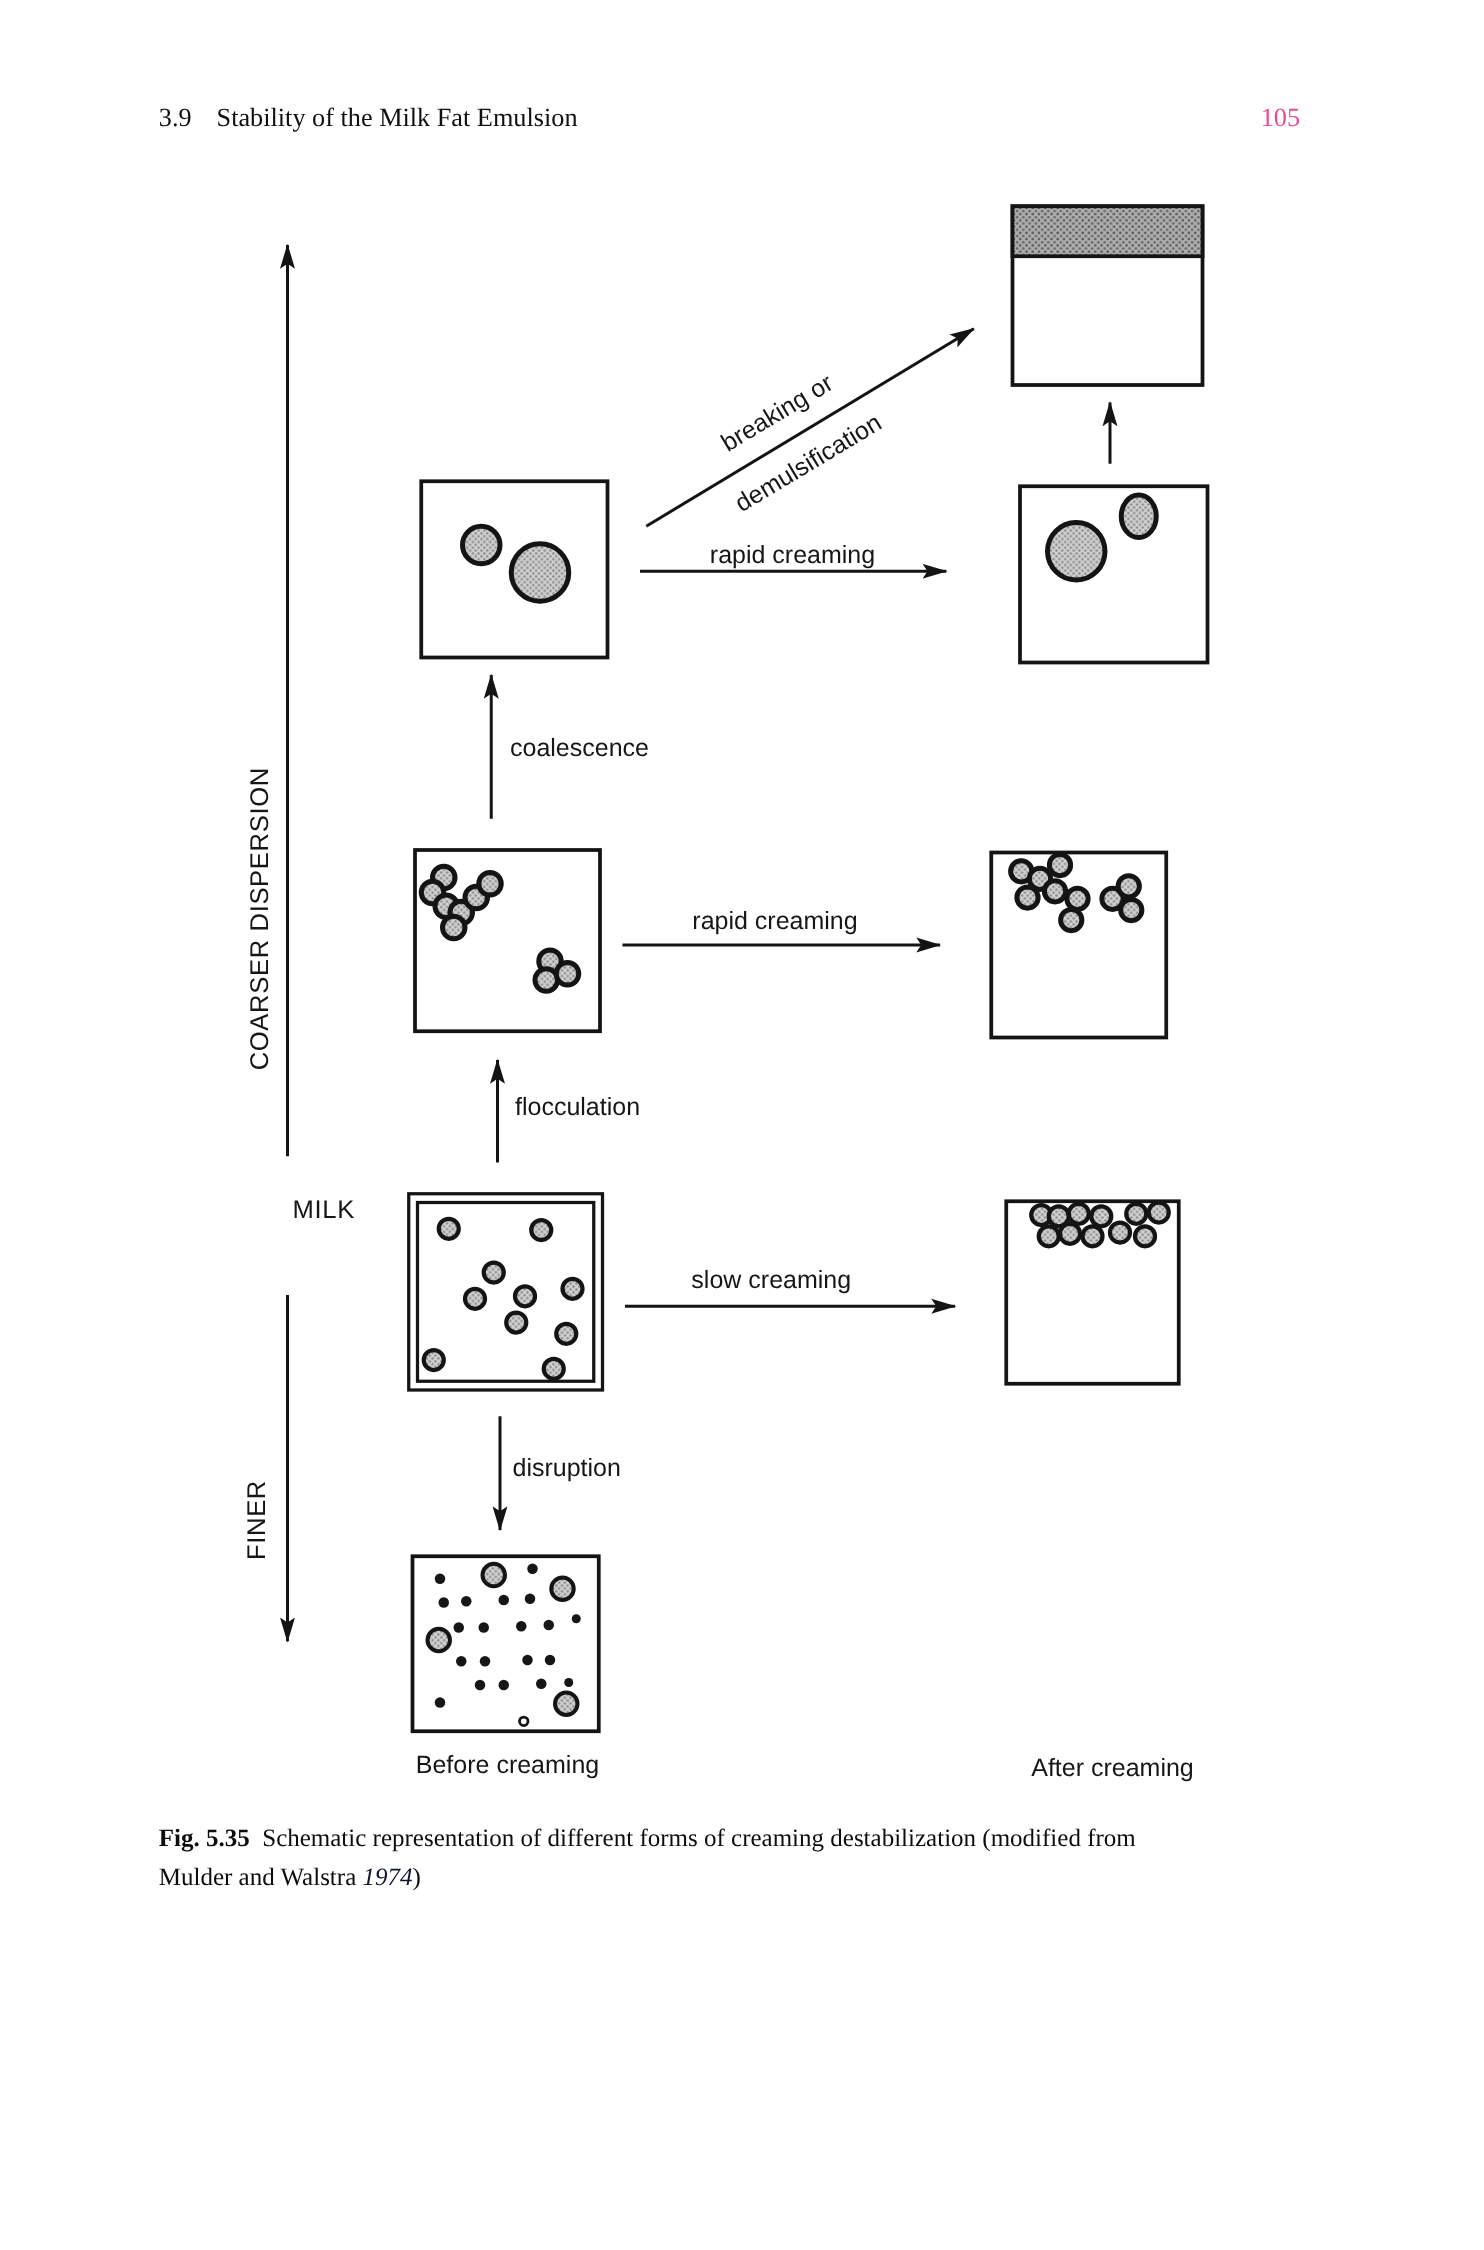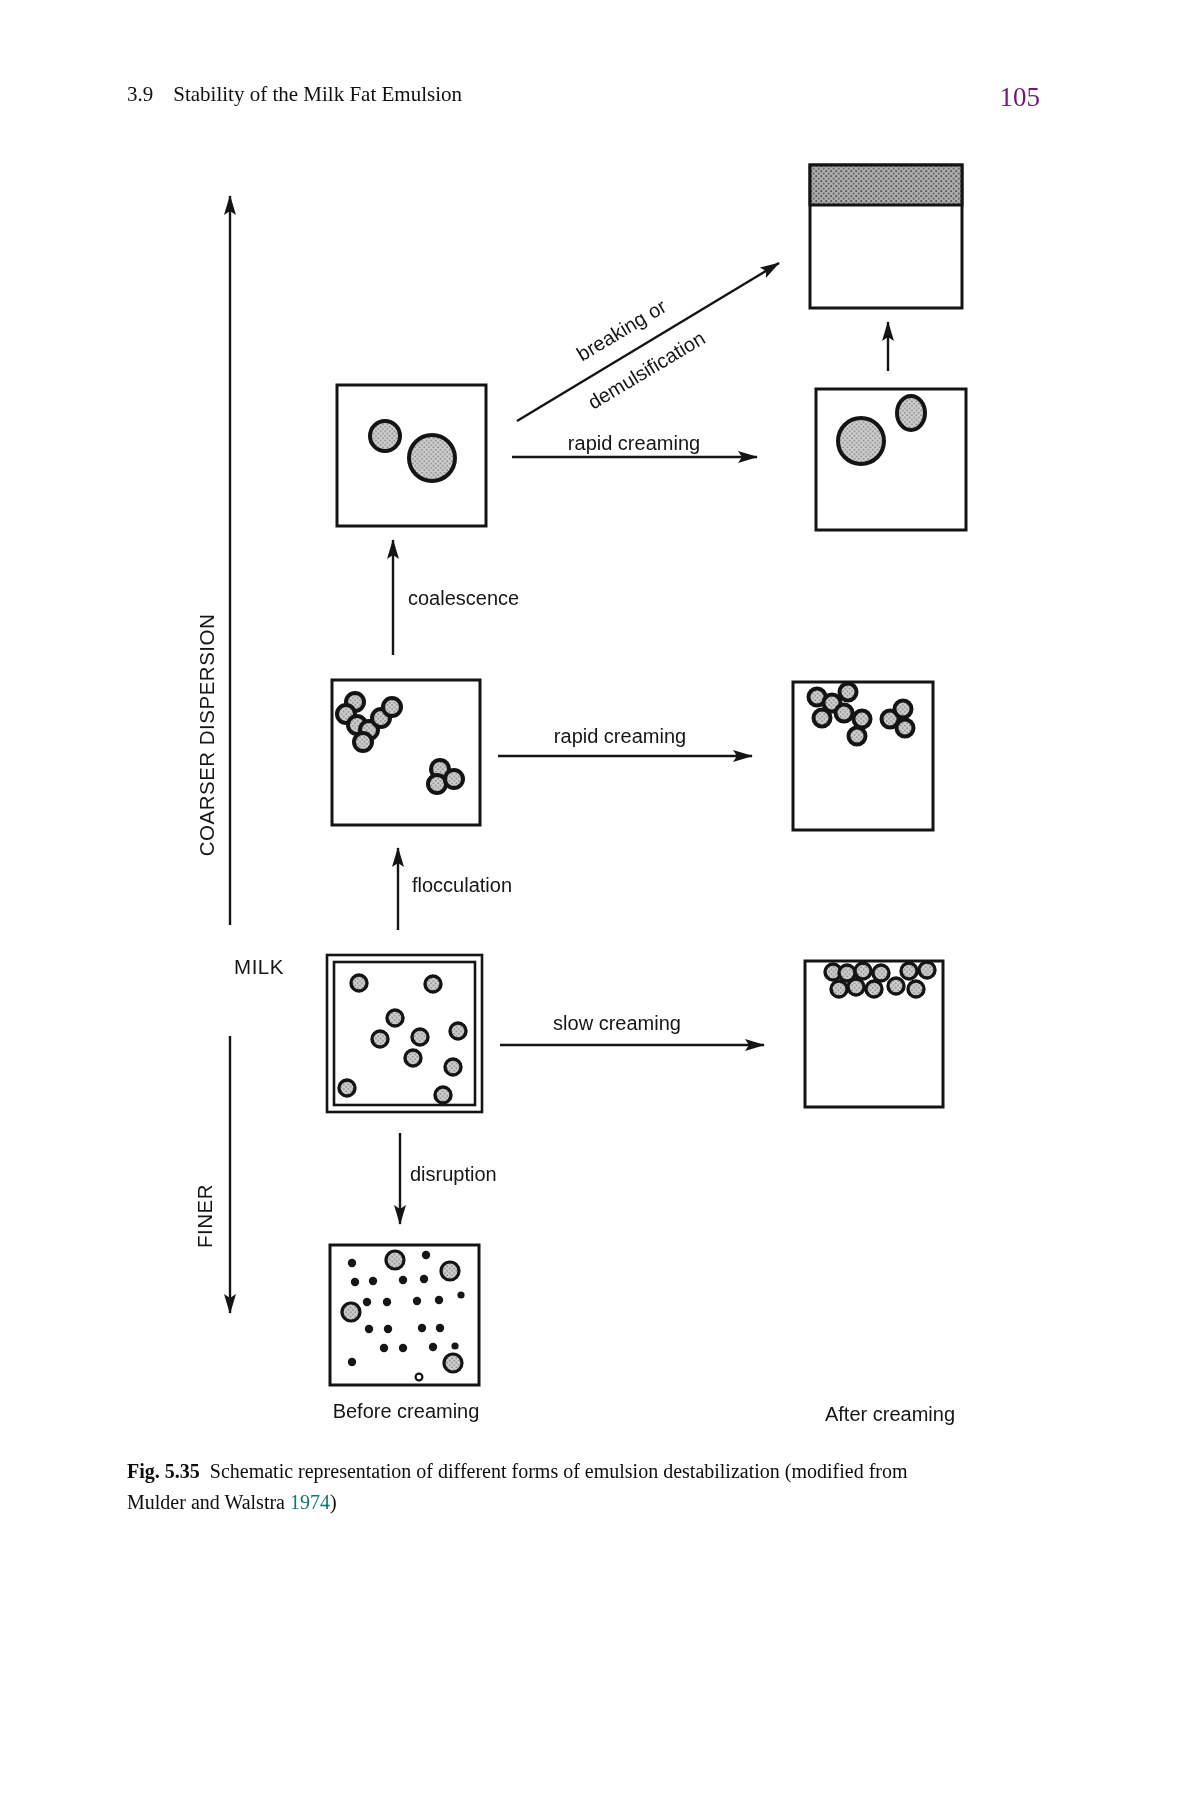--- a/index.html
+++ b/index.html
@@ -9,33 +9,33 @@
     background:#ffffff;
     overflow:hidden;
     font-family:"Liberation Serif", serif;
     color:#111;
   }
   .running-head{
     position:absolute;top:82px;left:127px;right:140px;
     font-size:21px;color:#101010;
   }
   .running-head .sec-no{margin-right:20px;}
-  .page-no{position:absolute;top:82px;right:147px;font-size:27px;color:#701a75;}
+  .page-no{position:absolute;top:82px;right:147px;font-size:21px;color:#ec4899;}
   svg.fig{position:absolute;left:0;top:0;}
   svg.fig text{
     font-family:"Liberation Sans", sans-serif;
     fill:#161616;
   }
   .caption{
     position:absolute;left:127px;top:1456px;width:845px;
     font-size:20px;line-height:31px;color:#0d0d0d;
   }
   .caption b{font-weight:bold;}
   .caption .gap{display:inline-block;width:10px;}
-  .caption .cite{color:#0f766e;text-decoration:none;cursor:pointer;}
+  .caption .cite{color:#0f172a;text-decoration:none;cursor:pointer;font-style:italic;}
 </style>
 </head>
 <body>
 
 <div class="page">
 
   <div class="running-head">
     <span class="sec-no">3.9</span><span>Stability of the Milk Fat Emulsion</span>
   </div>
   <div class="page-no">105</div>
@@ -202,17 +202,17 @@
       <text x="620" y="743" text-anchor="middle">rapid creaming</text>
       <text x="412" y="892">flocculation</text>
       <text x="617" y="1030" text-anchor="middle">slow creaming</text>
       <text x="410" y="1181">disruption</text>
       <text x="406" y="1418" text-anchor="middle">Before creaming</text>
       <text x="890" y="1421" text-anchor="middle">After creaming</text>
     </g>
   </svg>
 
   <div class="caption">
-    <div><b>Fig. 5.35</b><span class="gap"></span><span>Schematic representation of different forms of emulsion destabilization (modified from</span></div>
+    <div><b>Fig. 5.35</b><span class="gap"></span><span>Schematic representation of different forms of creaming destabilization (modified from</span></div>
     <div><span>Mulder and Walstra </span><a class="cite">1974</a><span>)</span></div>
   </div>
 
 </div>
 
 </body></html>

